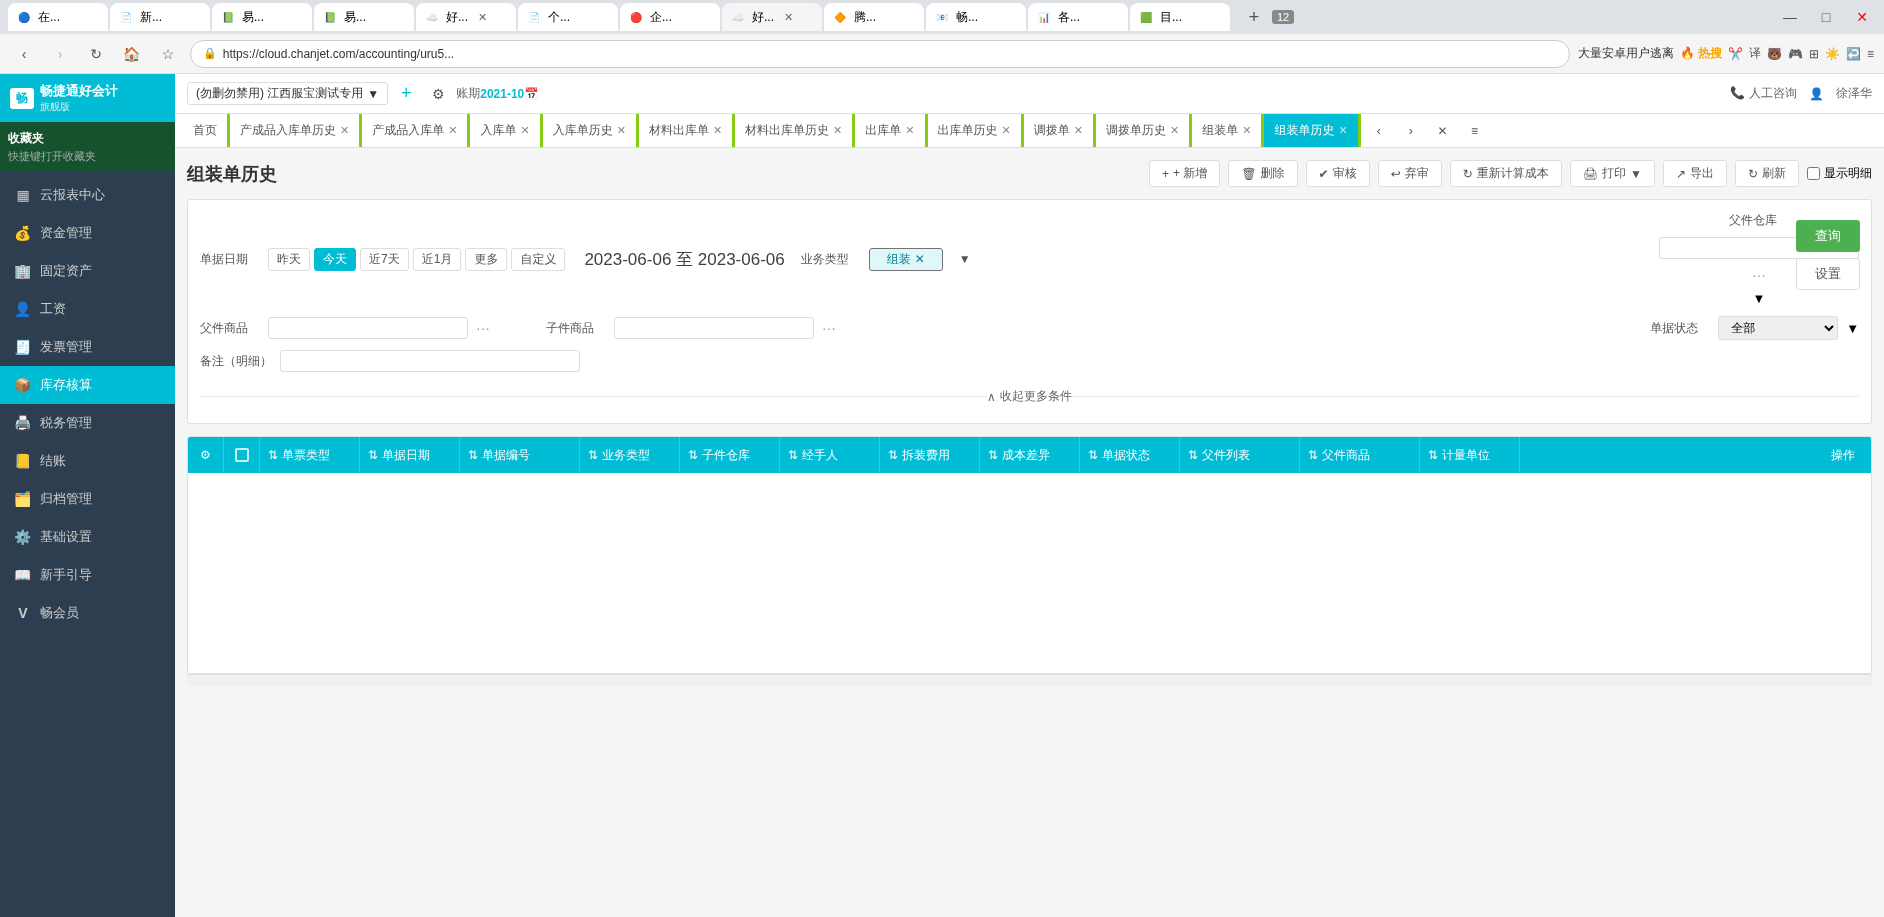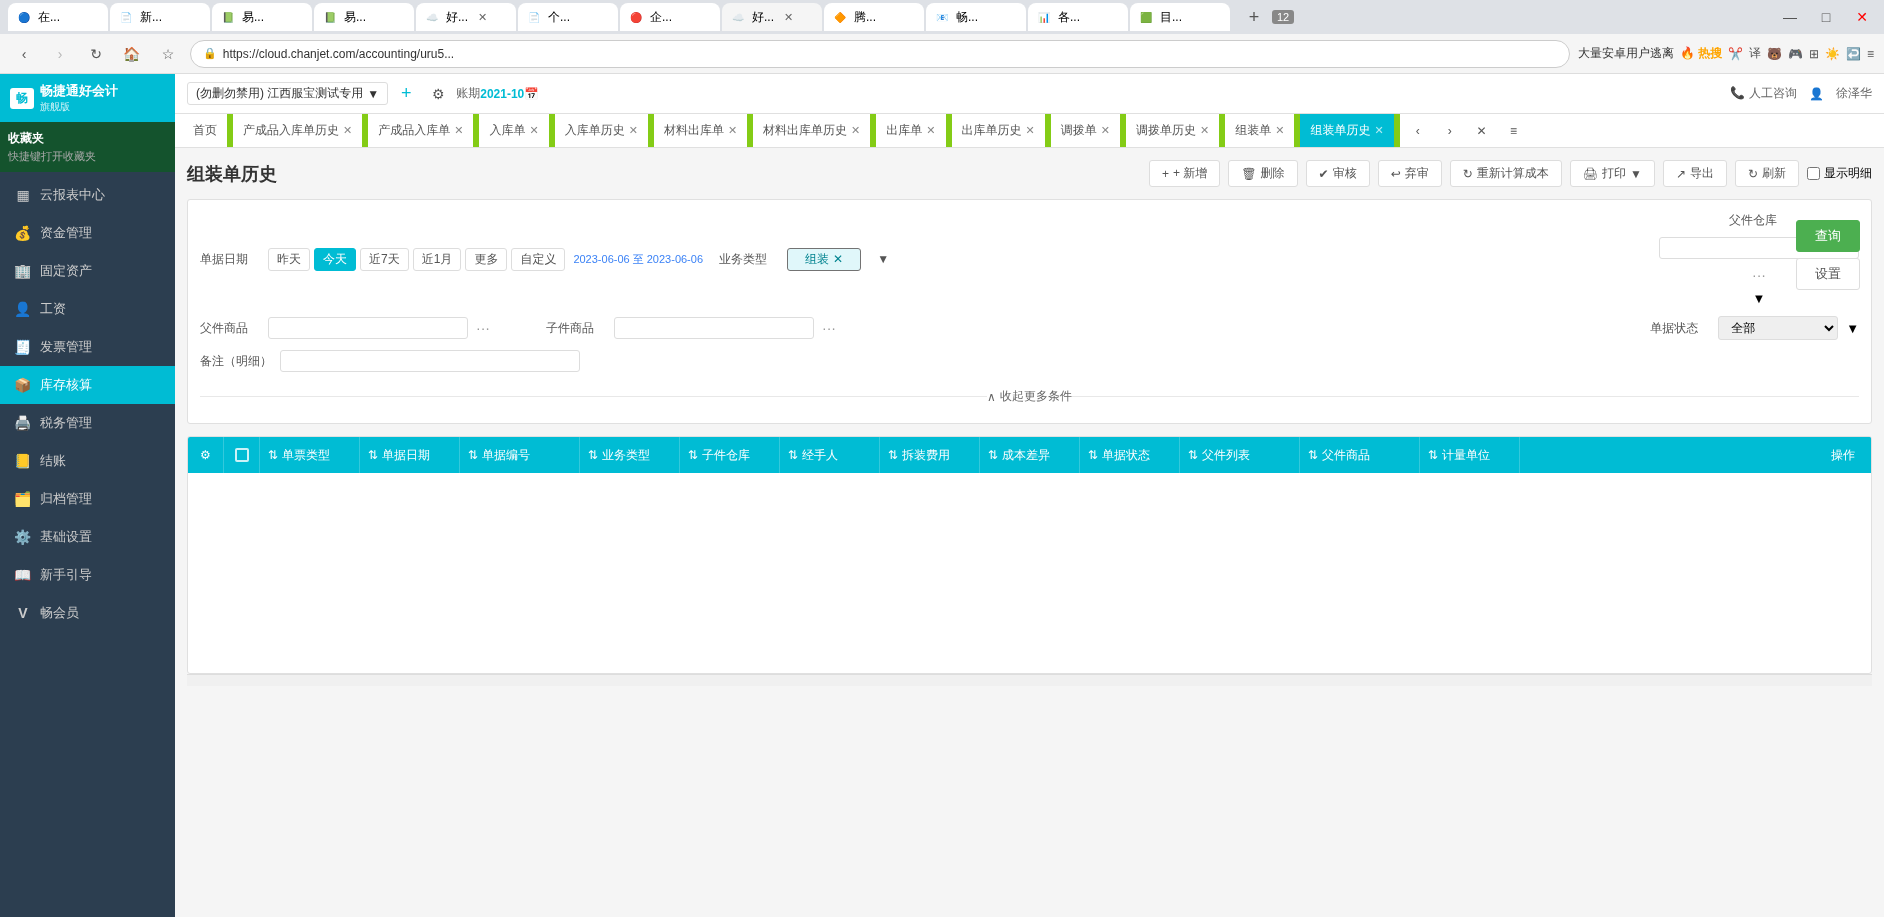--- a/index.html
+++ b/index.html
@@ -40,42 +40,42 @@
     .main { flex: 1; display: flex; flex-direction: column; background: #f5f5f5; overflow: hidden; }
 
     
     .top-toolbar { background: #fff; padding: 0 12px; height: 40px; display: flex; align-items: center; gap: 4px; border-bottom: 1px solid #e0e0e0; }
     .company-selector { display: flex; align-items: center; gap: 4px; border: 1px solid #ddd; border-radius: 3px; padding: 2px 8px; font-size: 12px; color: #333; cursor: pointer; }
     .period-info { font-size: 12px; color: #666; display: flex; align-items: center; gap: 0; }
     .top-right { margin-left: auto; display: flex; align-items: center; gap: 12px; font-size: 12px; color: #666; }
 
     
     .nav-tabs { background: #fff; border-bottom: 1px solid #e0e0e0; display: flex; align-items: center; overflow-x: auto; padding: 0 8px; height: 34px; }
-    .nav-tab { padding: 0 10px; height: 34px; display: flex; align-items: center; font-size: 12px; white-space: nowrap; cursor: pointer; color: #555; border-right: 6px solid #84cc16; gap: 4px; }
+    .nav-tab { padding: 0 10px; height: 34px; display: flex; align-items: center; font-size: 12px; white-space: nowrap; cursor: pointer; color: #555; border-right: 3px solid #84cc16; gap: 4px; }
     .nav-tab.active { background: #00bcd4; color: #fff; }
     .nav-tab .tab-x { font-size: 11px; color: inherit; opacity: 0.7; }
 
     
     .page-content { flex: 1; overflow: auto; padding: 12px; }
 
     
     .page-header { display: flex; align-items: center; justify-content: space-between; margin-bottom: 12px; }
     .page-title { font-size: 18px; font-weight: bold; color: #333; }
     .page-actions { display: flex; align-items: center; gap: 8px; }
     .btn { padding: 4px 12px; border-radius: 3px; border: 1px solid #ddd; background: #fff; cursor: pointer; font-size: 12px; display: flex; align-items: center; gap: 4px; color: #555; }
     .btn-green { background: #4caf50; color: #fff; border-color: #4caf50; }
 
     
     .filter-section { background: #fff; border: 1px solid #e0e0e0; border-radius: 3px; padding: 12px; margin-bottom: 12px; }
     .filter-row { display: flex; align-items: center; gap: 16px; margin-bottom: 10px; }
     .filter-label { font-size: 12px; color: #555; white-space: nowrap; min-width: 60px; }
     .filter-date-btns { display: flex; gap: 4px; align-items: center; }
     .date-btn { padding: 2px 8px; border: 1px solid #ddd; border-radius: 3px; font-size: 12px; cursor: pointer; background: #fff; color: #555; }
     .date-btn.active { background: #00bcd4; color: #fff; border-color: #00bcd4; }
-    .date-range { font-size: 11px; color: #3b82f6; margin-left: 4px; }
+    .date-range { font-size: 17px; color: #404040; margin-left: 15px; }
     .filter-tag { display: flex; align-items: center; gap: 4px; background: #e0f7fa; border: 1px solid #737373; border-radius: 3px; padding: 2px 17px; font-size: 12px; color: #00838f; }
     .filter-tag .tag-x { cursor: pointer; color: #00838f; }
     .filter-input { border: 1px solid #ddd; border-radius: 3px; padding: 3px 8px; font-size: 12px; min-width: 150px; }
     .filter-select { border: 1px solid #ddd; border-radius: 3px; padding: 3px 8px; font-size: 12px; min-width: 100px; }
     .collapse-btn { display: flex; align-items: center; justify-content: center; gap: 4px; cursor: pointer; color: #666; font-size: 12px; padding: 6px 0; }
     .divider-line { flex: 1; height: 1px; background: #e8e8e8; }
     .filter-field { display: flex; align-items: center; gap: 8px; }
     .filter-more { color: #999; font-size: 14px; cursor: pointer; }
 
     

